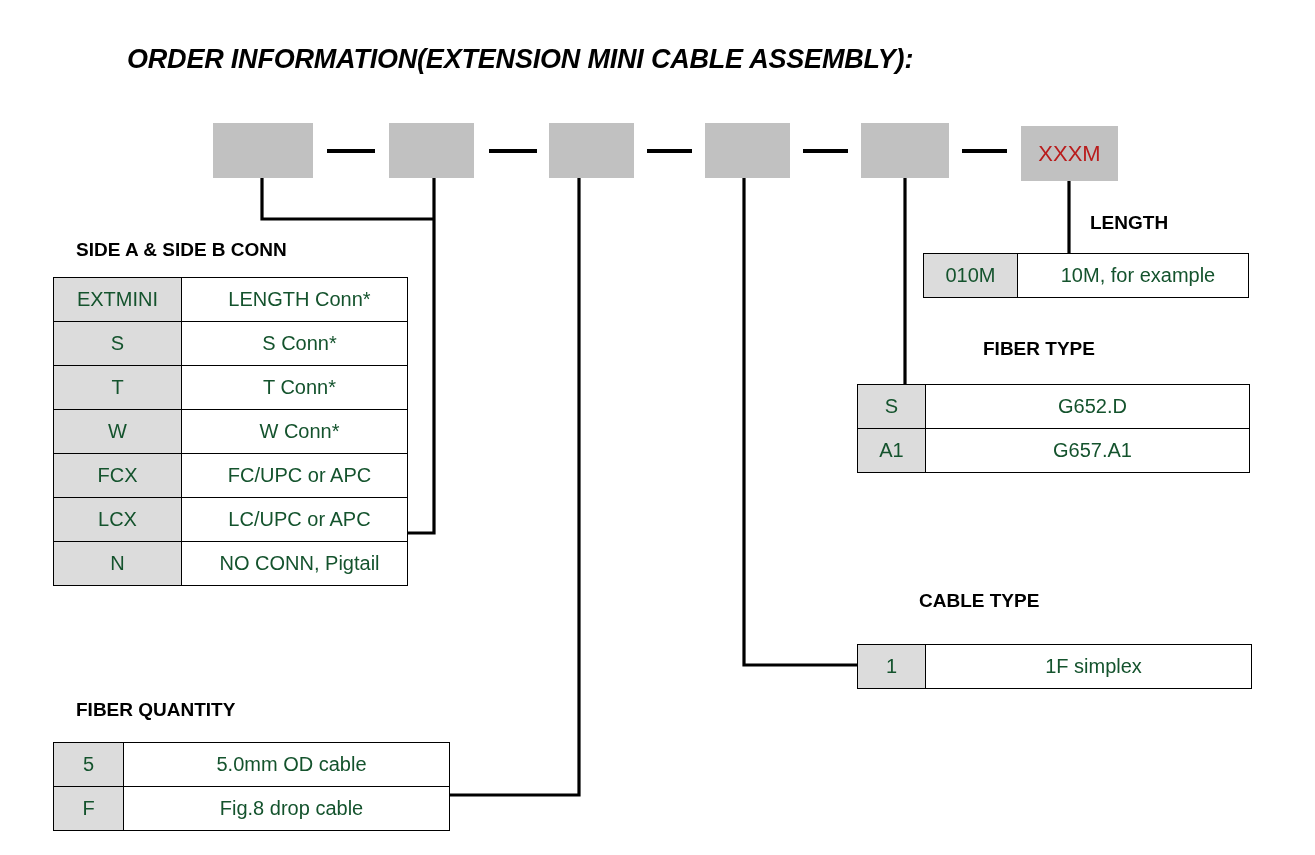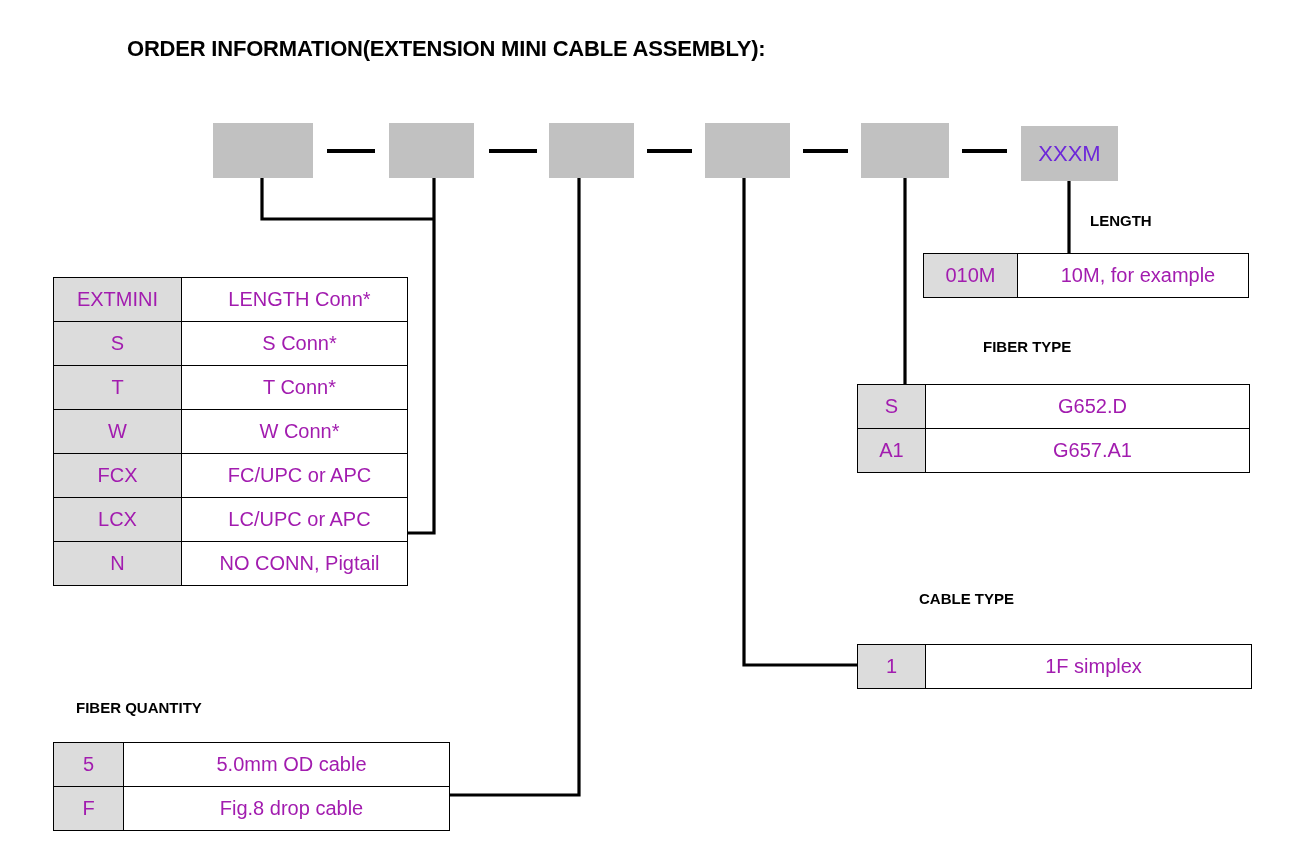--- a/index.html
+++ b/index.html
@@ -3,41 +3,41 @@
 <meta charset="utf-8">
 <style>
   html,body{margin:0;padding:0;}
   body{
     width:1315px;height:855px;position:relative;background:#ffffff;
     font-family:"Liberation Sans", sans-serif;color:#000;overflow:hidden;
   }
   #stage{position:absolute;left:0;top:0;width:1315px;height:855px;}
 
   .title{
-    position:absolute;left:127px;top:36px;
-    font-size:22px;font-weight:bold;letter-spacing:-0.2px;white-space:nowrap;
+    position:absolute;left:127px;top:44px;
+    font-size:27px;font-weight:bold;letter-spacing:-0.2px;white-space:nowrap;font-style:italic;
   }
 
   
   .codebox{
     position:absolute;background:#c1c1c1;
     display:flex;align-items:center;justify-content:center;
-    font-size:22px;color:#6d28d9;
+    font-size:22px;color:#b91c1c;
   }
   .dash{position:absolute;background:#000;height:4px;}
 
   
   .heading{
-    position:absolute;font-size:15px;font-weight:bold;white-space:nowrap;
+    position:absolute;font-size:19px;font-weight:bold;white-space:nowrap;
   }
 
   
   .tbl{position:absolute;border-collapse:collapse;table-layout:fixed;}
   .tbl td{
-    border:1px solid #000;font-size:20px;color:#a21caf;
+    border:1px solid #000;font-size:20px;color:#14532d;
     padding:0 0 0 10px;height:43px;vertical-align:middle;
     overflow:hidden;white-space:nowrap;
   }
   .tbl td.code{
     background:#dcdcdc;text-align:center;padding:0;
   }
   .tbl td.desc{background:#ffffff;text-align:center;}
 
   
   #wires{position:absolute;left:0;top:0;width:1315px;height:855px;}
@@ -75,20 +75,21 @@
 
     <path d="M579,178 L579,795 L449,795"></path>
 
     <path d="M744,178 L744,665 L857,665"></path>
 
     <path d="M905,178 L905,384"></path>
 
     <path d="M1069,181 L1069,253"></path>
   </svg>
 
+  <div class="heading" style="left:76px;top:239px;">SIDE A &amp; SIDE B CONN</div>
   <table class="tbl" style="left:53px;top:277px;width:354px;padding-left:12px;">
     <colgroup>
         <col style="width:128px">
         <col style="width:226px">
       </colgroup>
     <tbody>
       <tr>
         <td class="code">EXTMINI</td>
         <td class="desc">LENGTH Conn*</td>
       </tr>

